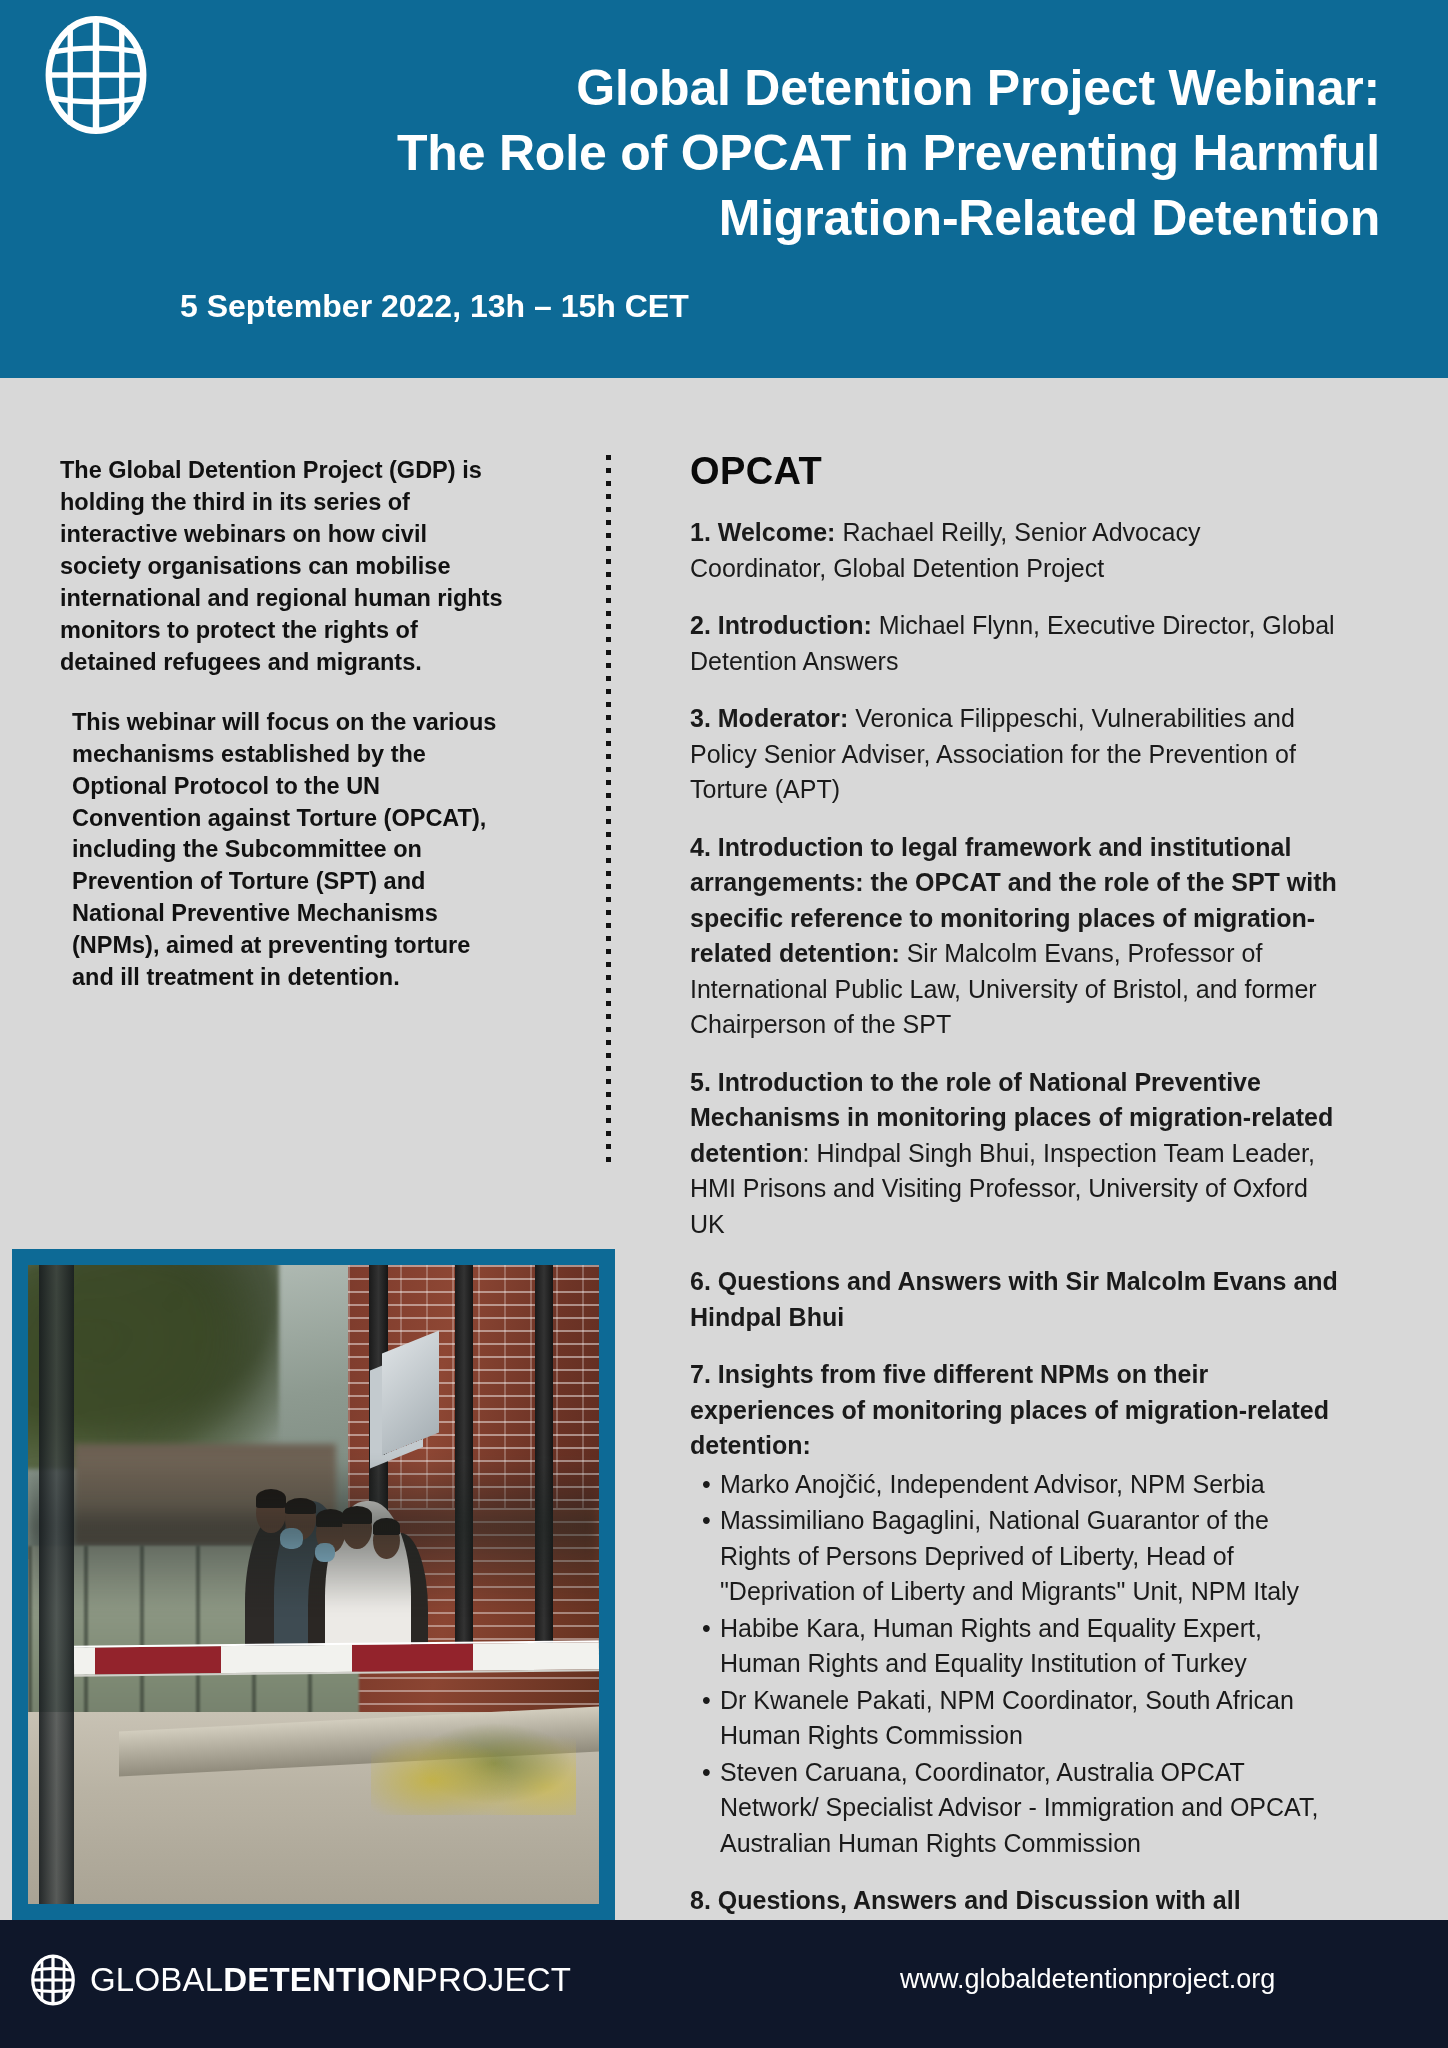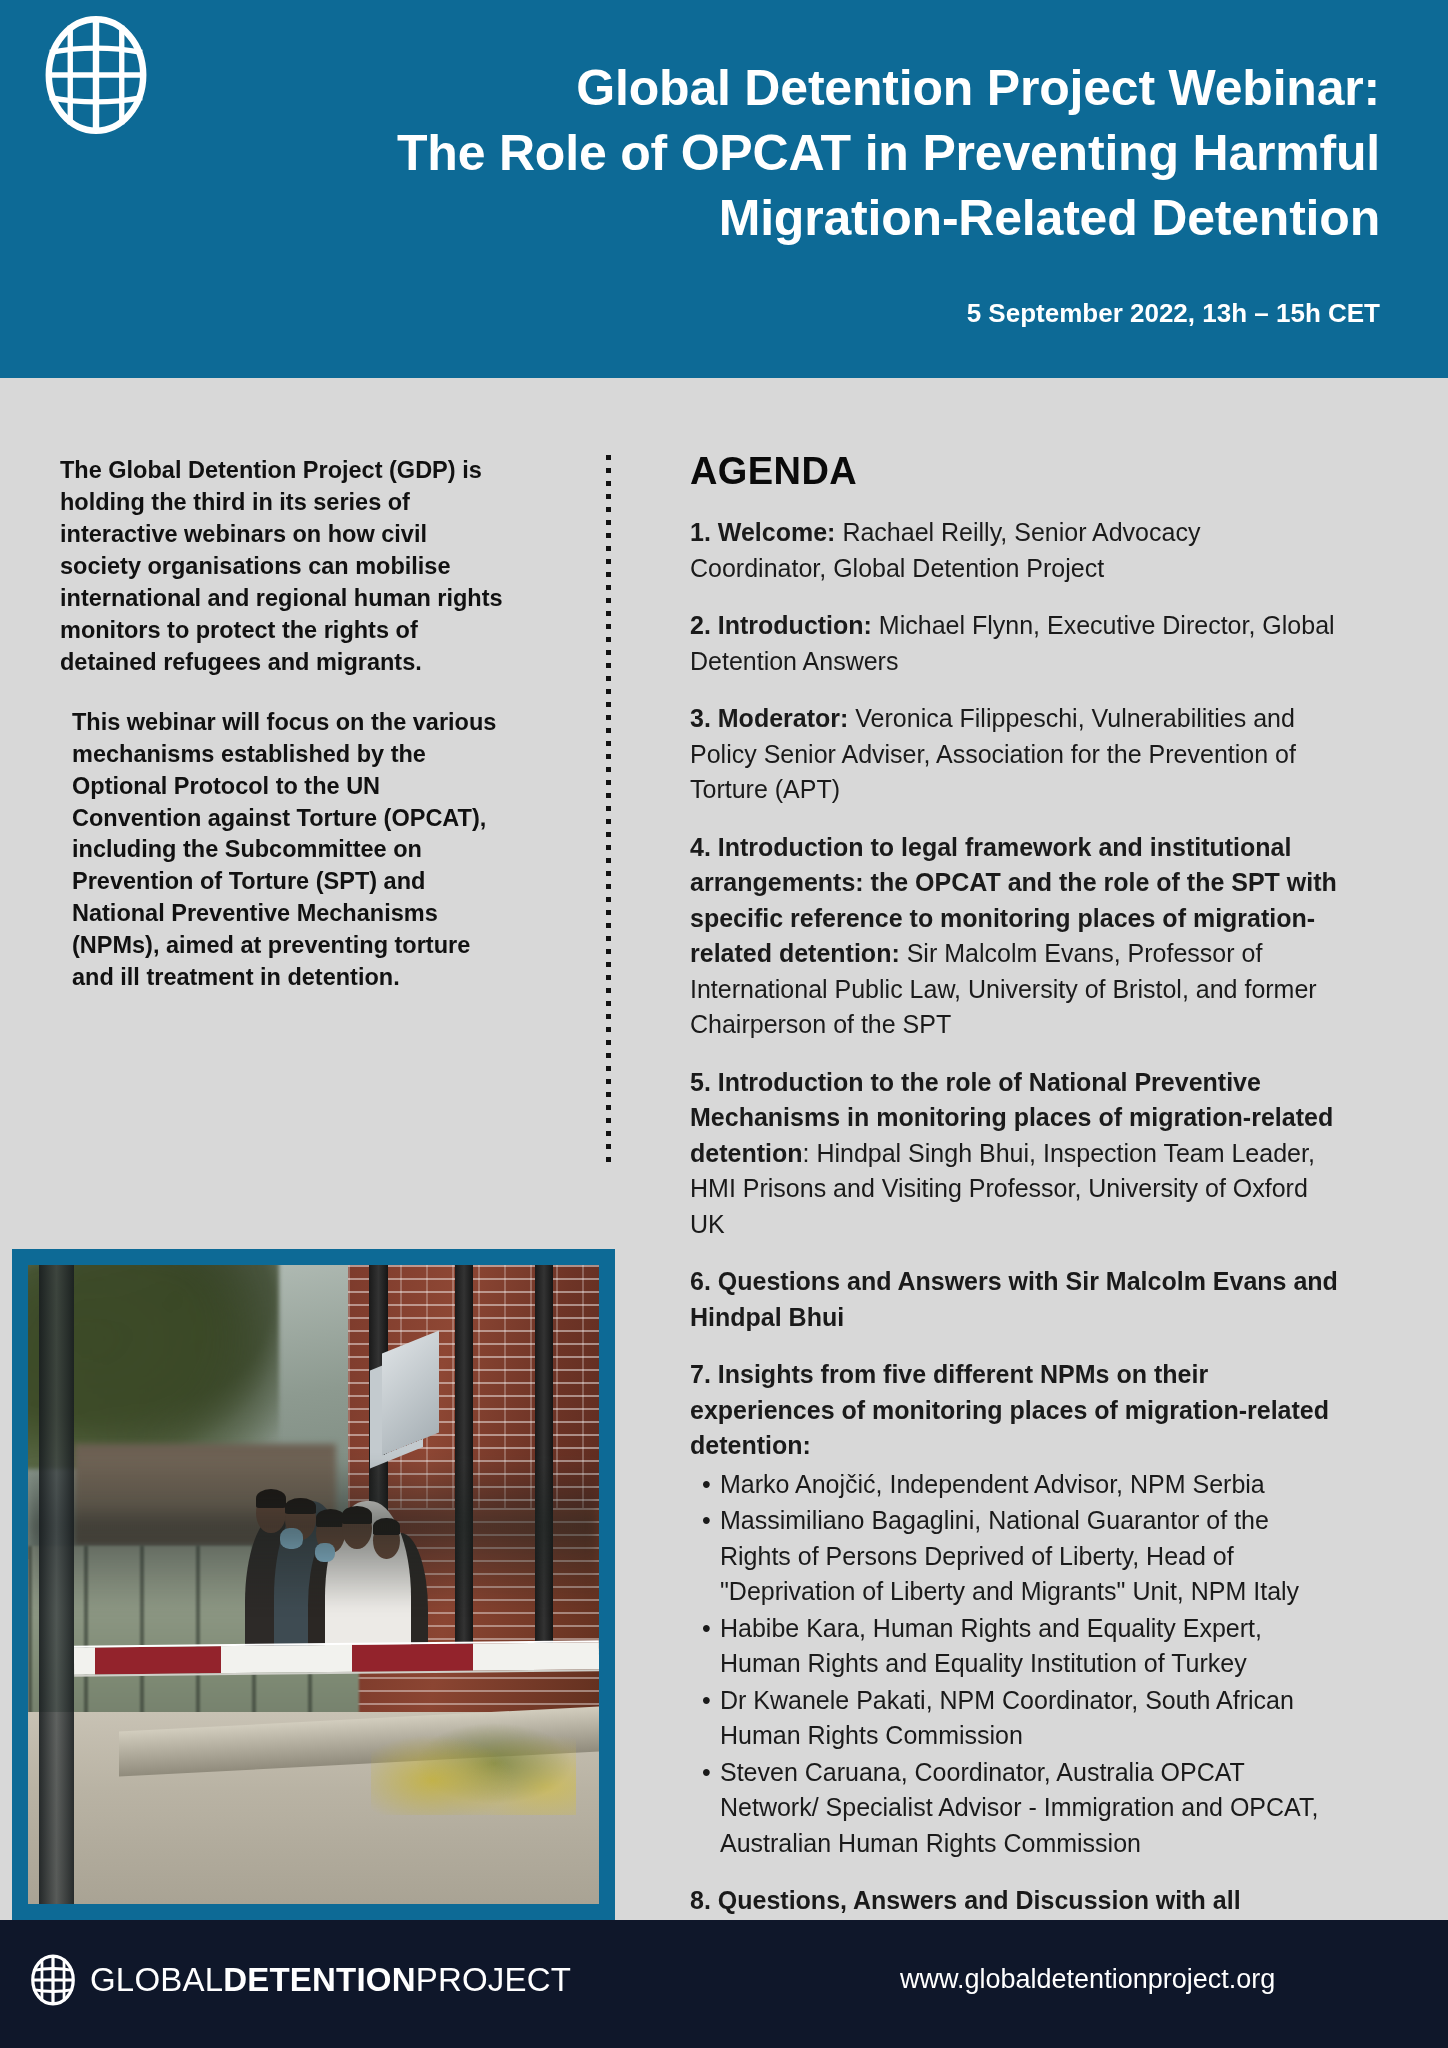--- a/index.html
+++ b/index.html
@@ -48,25 +48,23 @@
     line-height: 1.30;
     letter-spacing: -0.2px;
   }
   .header-title .tline { display: block; }
 
   .header-date {
     position: absolute;
     left: 180px;
     top: 288px;
     width: 1200px;
-    text-align: right;
     color: #ffffff;
-    font-size: 26px;
+    font-size: 32px;
     font-weight: bold;
-    margin-top: 10px;
   }
 
   
   .body-area {
     position: absolute;
     left: 0; top: 378px;
     width: 1448px;
     height: 1542px;
     background: #d8d8d8;
   }
@@ -390,21 +388,21 @@
         <div class="hair hr-d"></div>
       <div class="head h-e"></div>
         <div class="hair hr-e"></div>
       <div class="ph-barrier"></div>
       <div class="ph-haze"></div>
       <div class="ph-post"></div>
     </div>
   </div>
 
   <div class="agenda">
-    <div class="agenda-title">AGENDA</div>
+    <div class="agenda-title">OPCAT</div>
 
     <div class="agenda-item">
       <b>1. Welcome:</b><span> Rachael Reilly, Senior Advocacy Coordinator, Global Detention Project</span>
     </div>
 
     <div class="agenda-item">
       <b>2. Introduction:</b><span> Michael Flynn, Executive Director, Global Detention Answers</span>
     </div>
 
     <div class="agenda-item">

